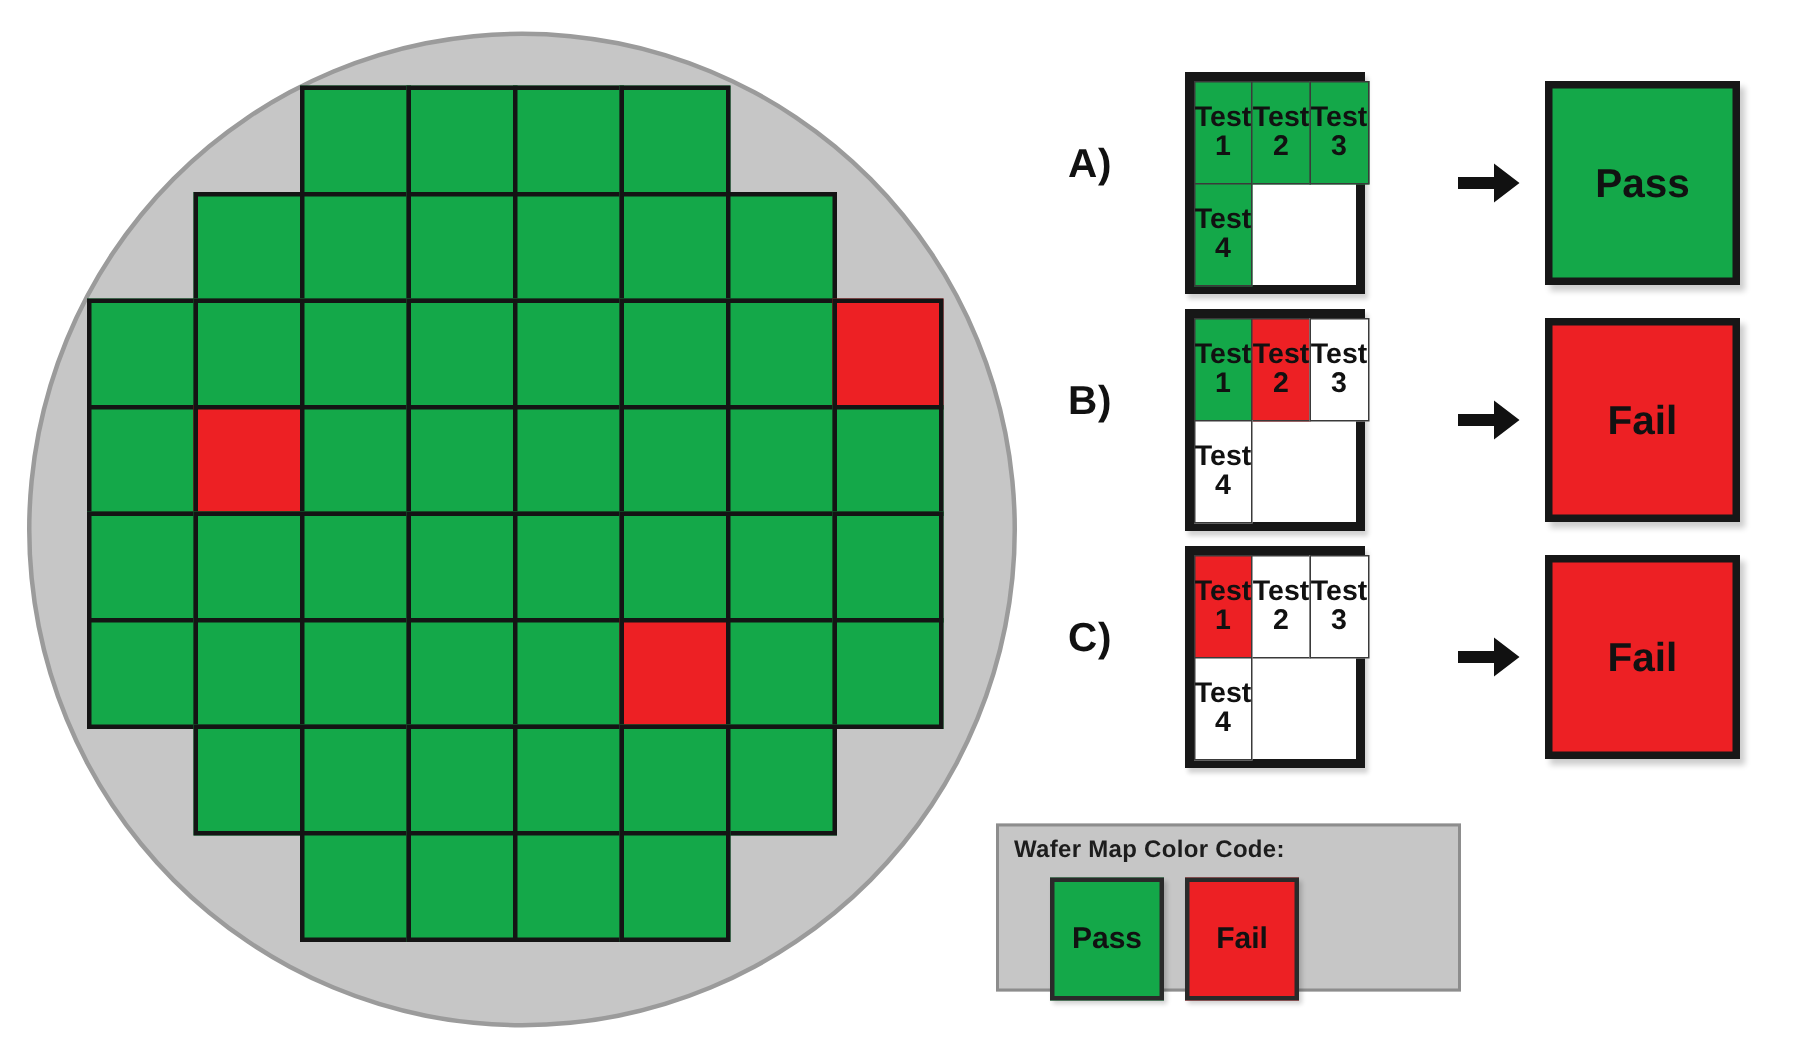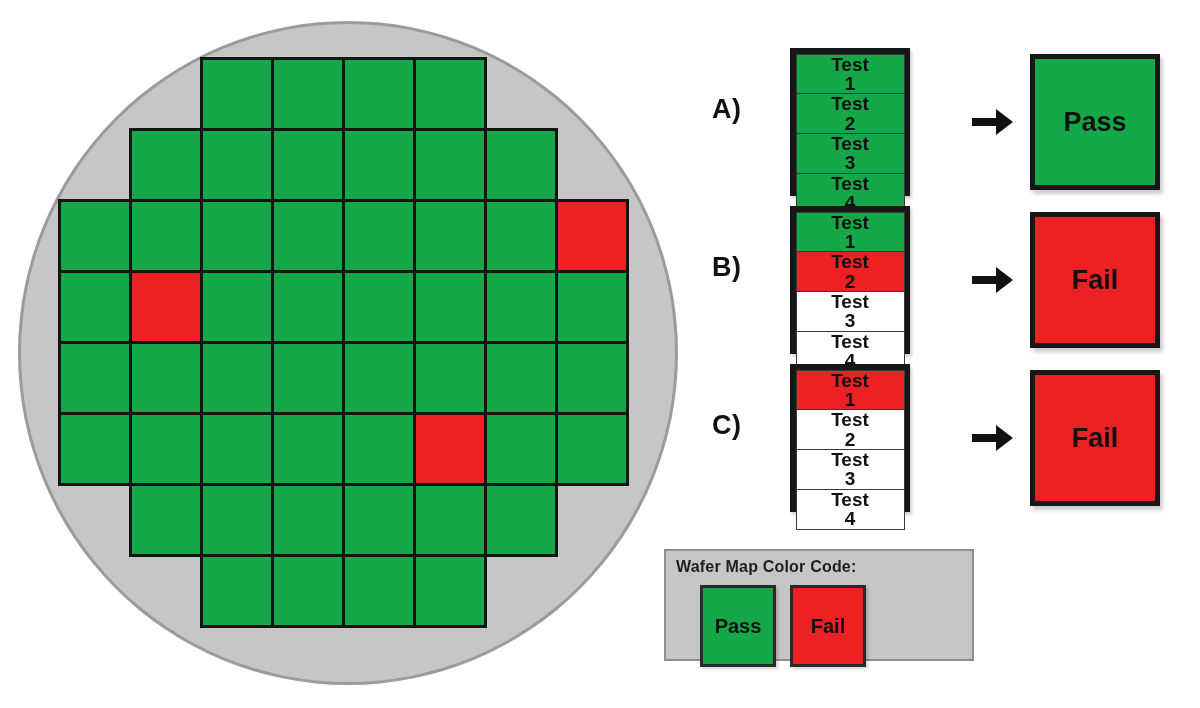--- a/index.html
+++ b/index.html
@@ -61,21 +61,21 @@
 
   .quad {
     position: absolute;
     left: 90px;
     top: 6px;
     width: 120px;
     height: 148px;
     border: 6px solid #171717;
     box-sizing: border-box;
     display: grid;
-    grid-template-columns: 1fr;
+    grid-template-columns: 1fr 1fr 1fr;
     grid-template-rows: 1fr 1fr;
     background: #ffffff;
     box-shadow: 2px 3px 3px rgba(0,0,0,.18);
     text-align: center;
   }
   .quad-cell {
     box-sizing: border-box;
     display: flex;
     flex-direction: column;
     align-items: center;

